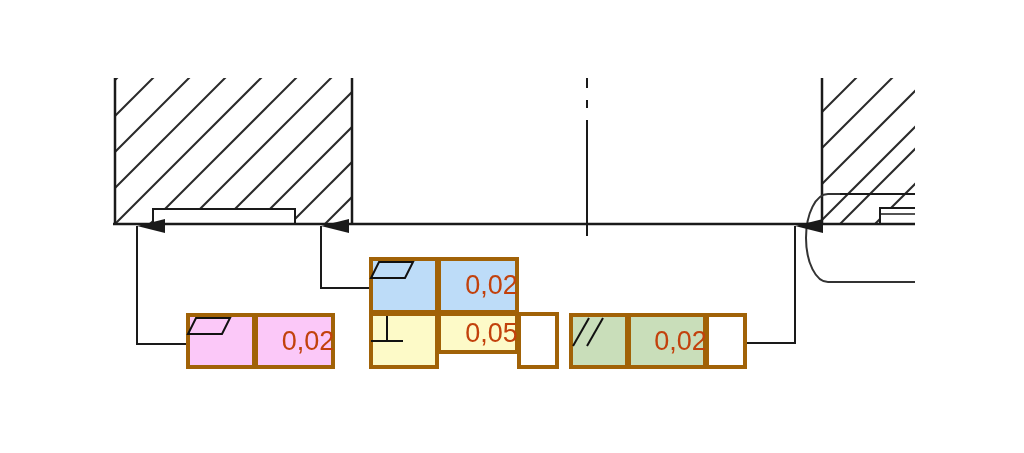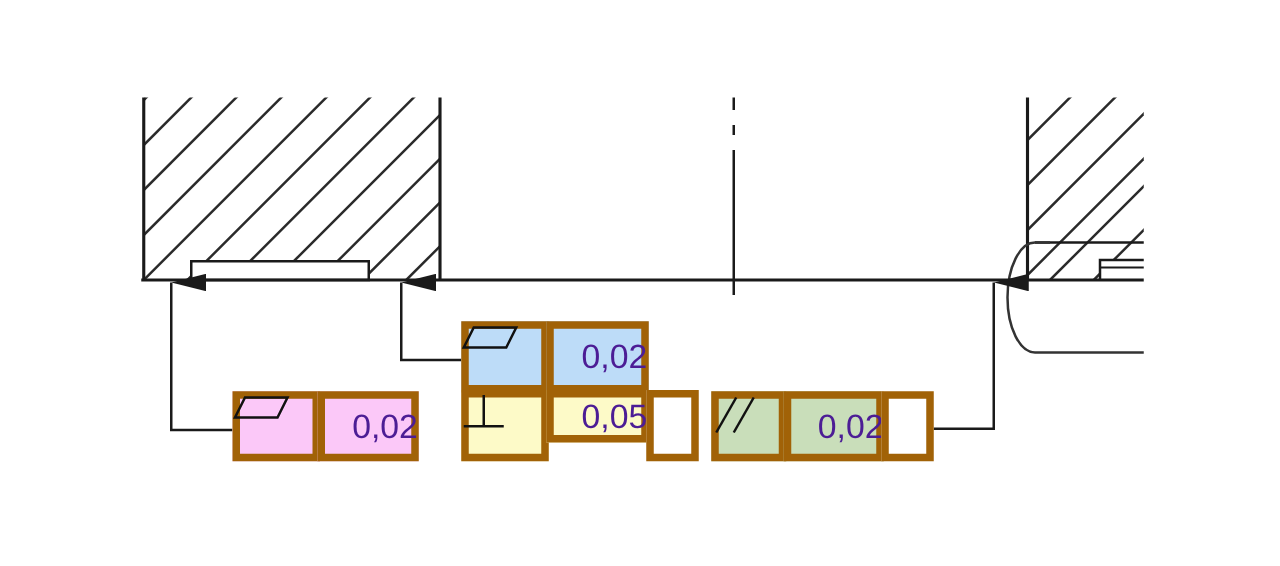--- a/index.html
+++ b/index.html
@@ -1,19 +1,19 @@
 <!DOCTYPE html>
 <html><head>
 <meta charset="utf-8">
 <style>
   html, body { margin:0; padding:0; background:#ffffff; }
   body { width:1024px; height:453px; position:relative; overflow:hidden; font-family:"Liberation Sans", sans-serif; }
   svg { position:absolute; left:0; top:0; }
   .fcf { position:absolute; display:flex; box-sizing:border-box; }
-  .cell { box-sizing:border-box; border:6px solid #a16207; display:flex; align-items:center; justify-content:center; font-size:27px; color:#4c1d95; margin-left:-2px; margin-top:-2px;padding-left:27px; }
+  .cell { box-sizing:border-box; border:4px solid #a16207; display:flex; align-items:center; justify-content:center; font-size:27px; color:#c2410c; margin-left:-2px; margin-top:-2px;padding-left:27px; }
   .cell:first-child { margin-left:0; }
   .sym { font-size:30px; }
 </style>
 </head>
 <body>
 
 <svg width="1024" height="453" viewBox="0 0 1024 453">
   <defs>
     <clipPath id="clipLeft">
         <rect x="115" y="78" width="237" height="146"></rect>

